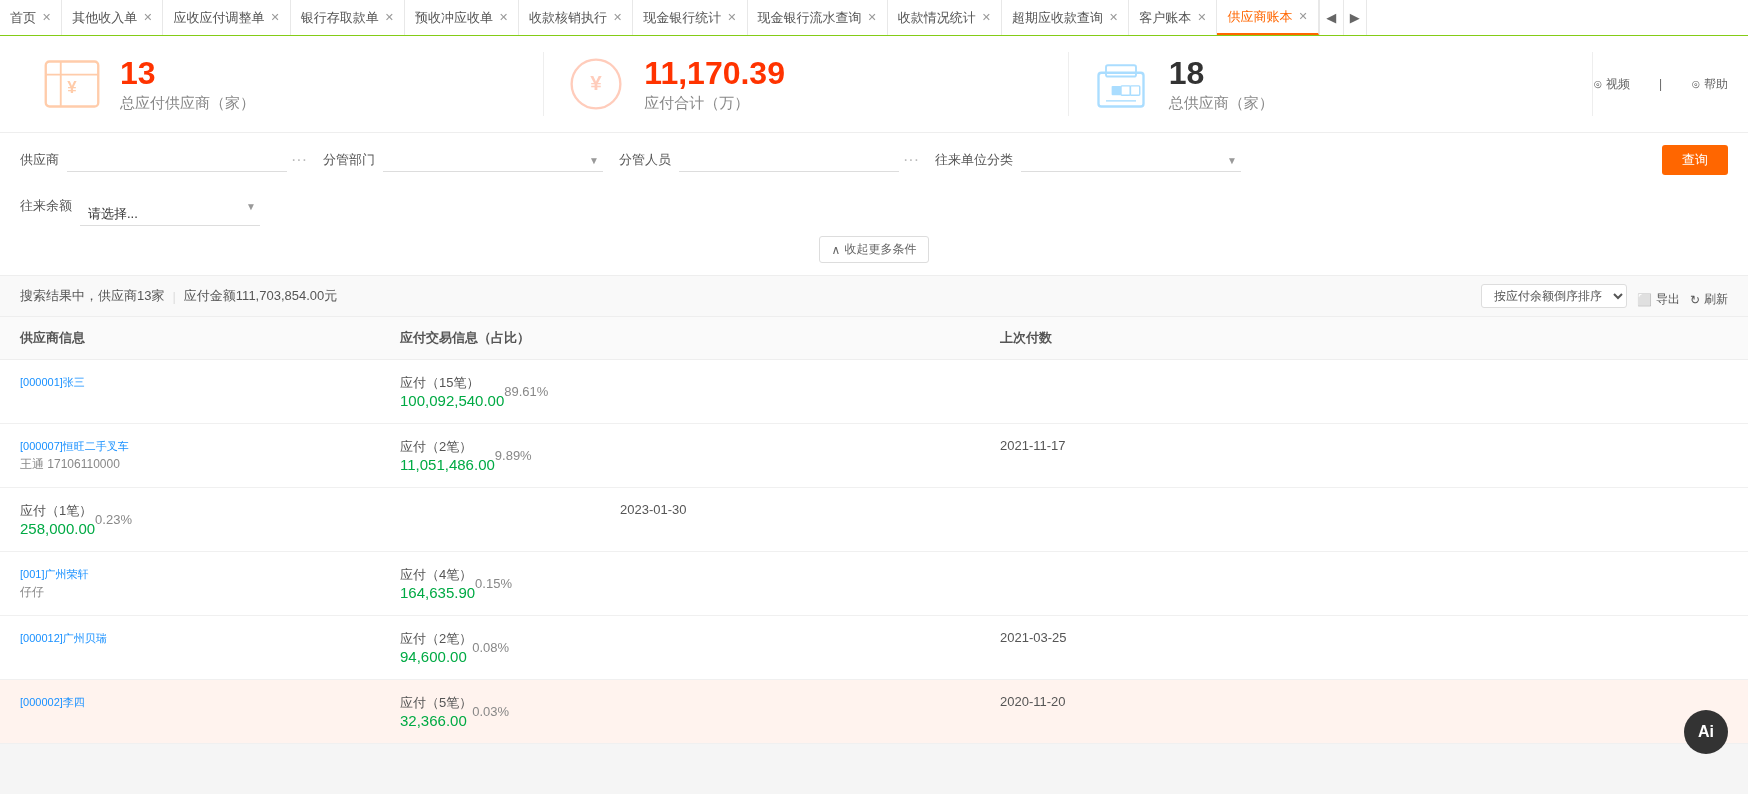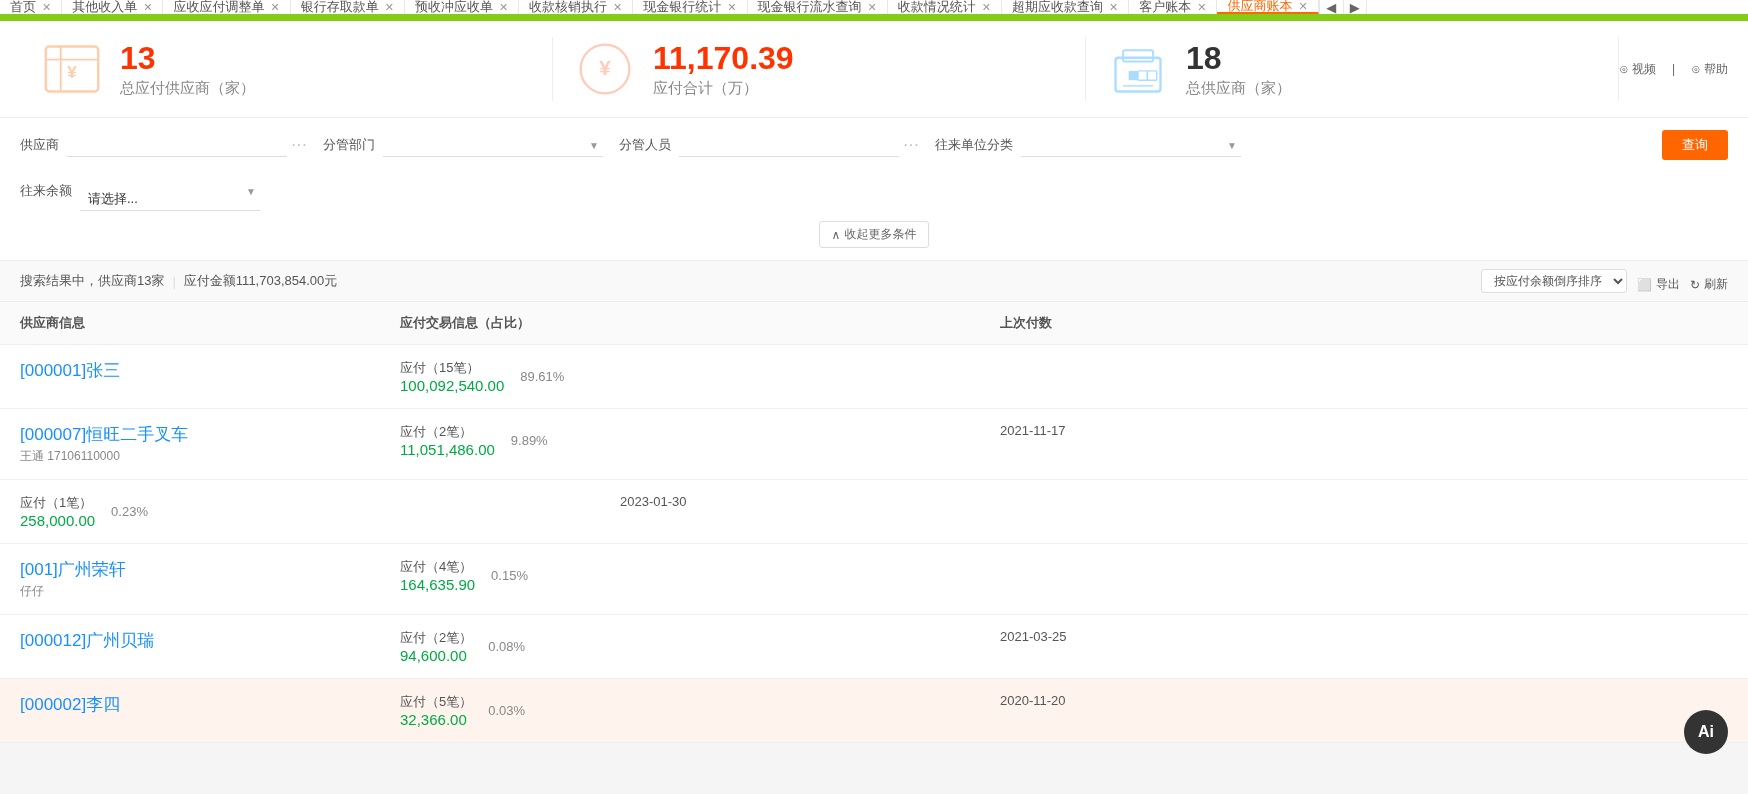--- a/index.html
+++ b/index.html
@@ -1,21 +1,21 @@
 <!DOCTYPE html>
 <html><head>
   <meta charset="utf-8">
   <style>
     * { margin: 0; padding: 0; box-sizing: border-box; }
     body { font-family: "Microsoft YaHei", "SimHei", sans-serif; font-size: 13px; background: #f5f5f5; color: #333; width: 1748px; }
 
     
     .top-nav {
       display: flex; align-items: center; background: #fff;
-      border-bottom: 7px solid #84cc16; height: 21px; overflow: hidden;
+      border-bottom: 1px solid #84cc16; height: 36px; overflow: hidden;
     }
     .nav-tab {
       display: flex; align-items: center; padding: 0 10px; height: 100%;
       border-right: 1px solid #e8e8e8; white-space: nowrap; cursor: pointer;
       font-size: 13px; color: #555; flex-shrink: 0;
     }
     .nav-tab.active { color: #ff6600; border-bottom: 2px solid #ff6600; }
     .nav-tab .close-btn { margin-left: 6px; color: #999; font-size: 11px; cursor: pointer; }
     .nav-arrow { width: 24px; display: flex; align-items: center; justify-content: center; cursor: pointer; color: #666; flex-shrink: 0; border-left: 1px solid #e8e8e8; height: 100%; }
     .nav-arrow:last-child { border-right: 1px solid #e8e8e8; }
@@ -30,21 +30,21 @@
       border-right: 1px solid #eee;
     }
     .summary-card:last-child { border-right: none; }
     .summary-icon {
       width: 64px; height: 64px; margin-right: 16px; display: flex;
       align-items: center; justify-content: center; flex-shrink: 0;
     }
     .summary-text {}
     .summary-number { font-size: 32px; font-weight: bold; color: #ff3300; }
     .summary-label { font-size: 15px; color: #888; margin-top: 2px; }
-    .summary-right { margin-left: auto; display: flex; align-items: center; gap: 16px; font-size: 12px; color: #666; }
+    .summary-right { margin-left: auto; display: flex; align-items: center; gap: 29px; font-size: 12px; color: #666; }
     .summary-right a { color: #666; text-decoration: none; }
 
     
     .filter-section {
       background: #fff; padding: 12px 20px; border-bottom: 1px solid #eee;
     }
     .filter-row { display: flex; align-items: center; gap: 16px; margin-bottom: 10px; }
     .filter-item { display: flex; align-items: center; gap: 8px; }
     .filter-label { color: #555; font-size: 13px; white-space: nowrap; }
     .filter-input {
@@ -98,24 +98,24 @@
     }
     .col-supplier { flex: 0 0 380px; }
     .col-transaction { flex: 0 0 600px; }
     .col-last-payment { flex: 1; }
 
     .table-row {
       display: flex; align-items: flex-start; padding: 14px 20px;
       border-bottom: 1px solid #f0f0f0; cursor: pointer;
     }
     .table-row.highlighted { background: #fff3ee; }
-    .supplier-link { color: #1890ff; text-decoration: none; font-size: 17px; }
+    .supplier-link { color: #1890ff; text-decoration: none; font-size: 11px; }
     .supplier-sub { color: #888; font-size: 12px; margin-top: 2px; }
 
-    .transaction-info { display: flex; align-items: center; gap: 16px; }
+    .transaction-info { display: flex; align-items: center; }
     .transaction-label { font-size: 13px; color: #555; }
     .transaction-amount { font-size: 15px; color: #00aa44; font-weight: 500; }
     .transaction-pct { font-size: 13px; color: #888; }
 
     .last-payment-date { font-size: 13px; color: #555; }
 
     
     .table-container { max-height: 520px; overflow-y: auto; }
     .table-container::-webkit-scrollbar { width: 6px; }
     .table-container::-webkit-scrollbar-track { background: #f1f1f1; }

